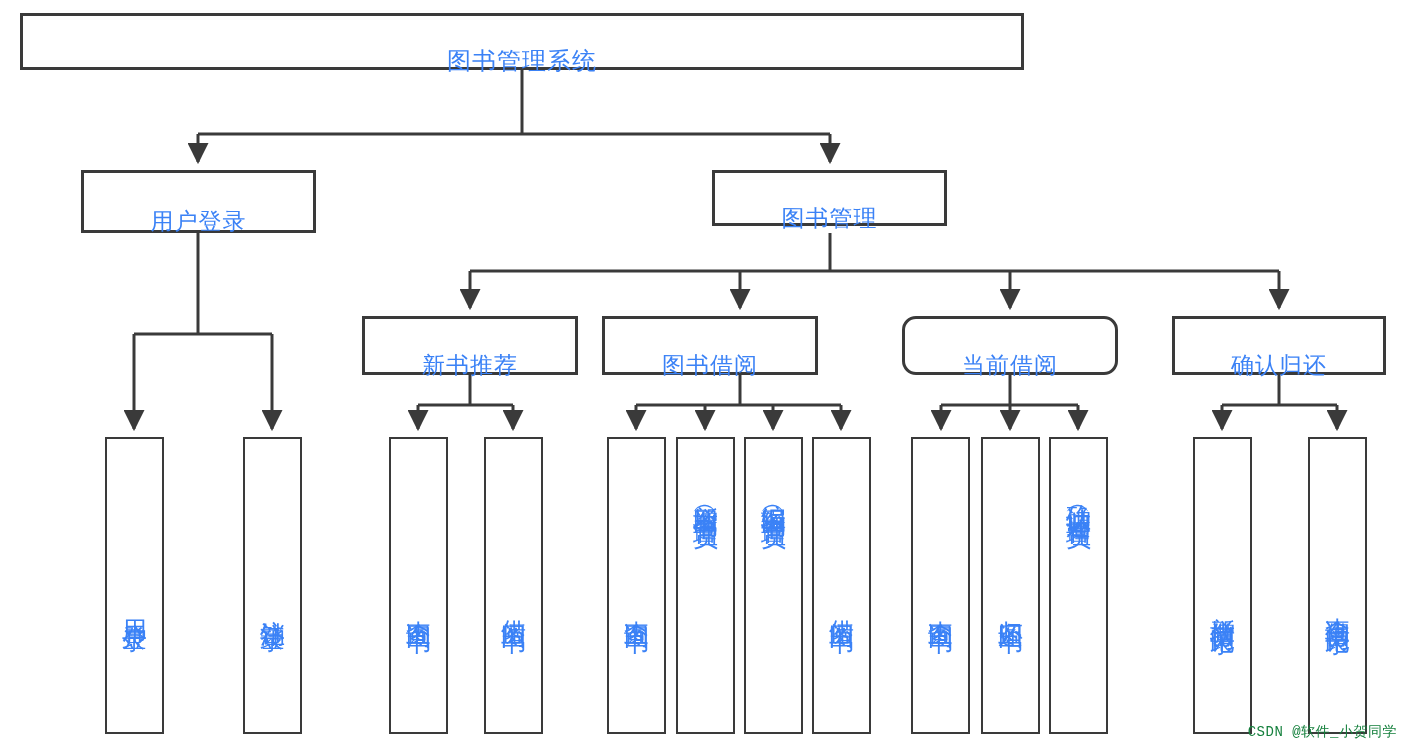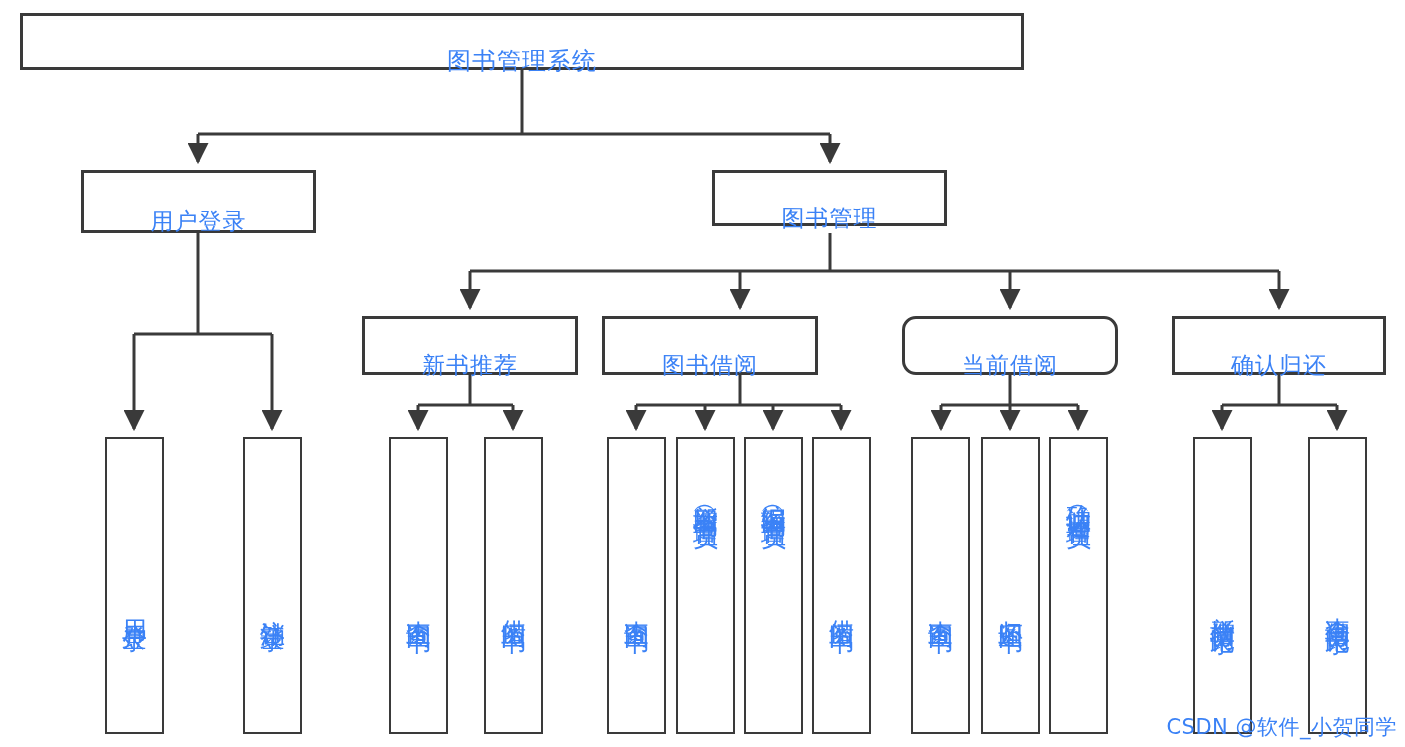--- a/index.html
+++ b/index.html
@@ -67,25 +67,26 @@
     max-height: 100%;
   }
   .node-box.vertical.centered {
     align-items: center;
     padding-top: 0;
   }
   #watermark {
     position: absolute;
     right: 8px;
     bottom: 6px;
-    font-size: 21px;
-    color: #3b82f6;
+    font-size: 14px;
+    color: #15803d;
     letter-spacing: 0.5px;
     white-space: nowrap;
     pointer-events: none;
+    font-family: Liberation Mono, monospace;
   }
 </style>
 </head>
 <body>
 
 <div id="canvas">
 
   <svg id="diagram-svg" viewBox="0 0 1405 747" xmlns="http://www.w3.org/2000/svg">
     <defs>
       <marker id="arrow" viewBox="0 0 10 10" refX="9" refY="5" markerWidth="7" markerHeight="7" orient="auto-start-reverse">

